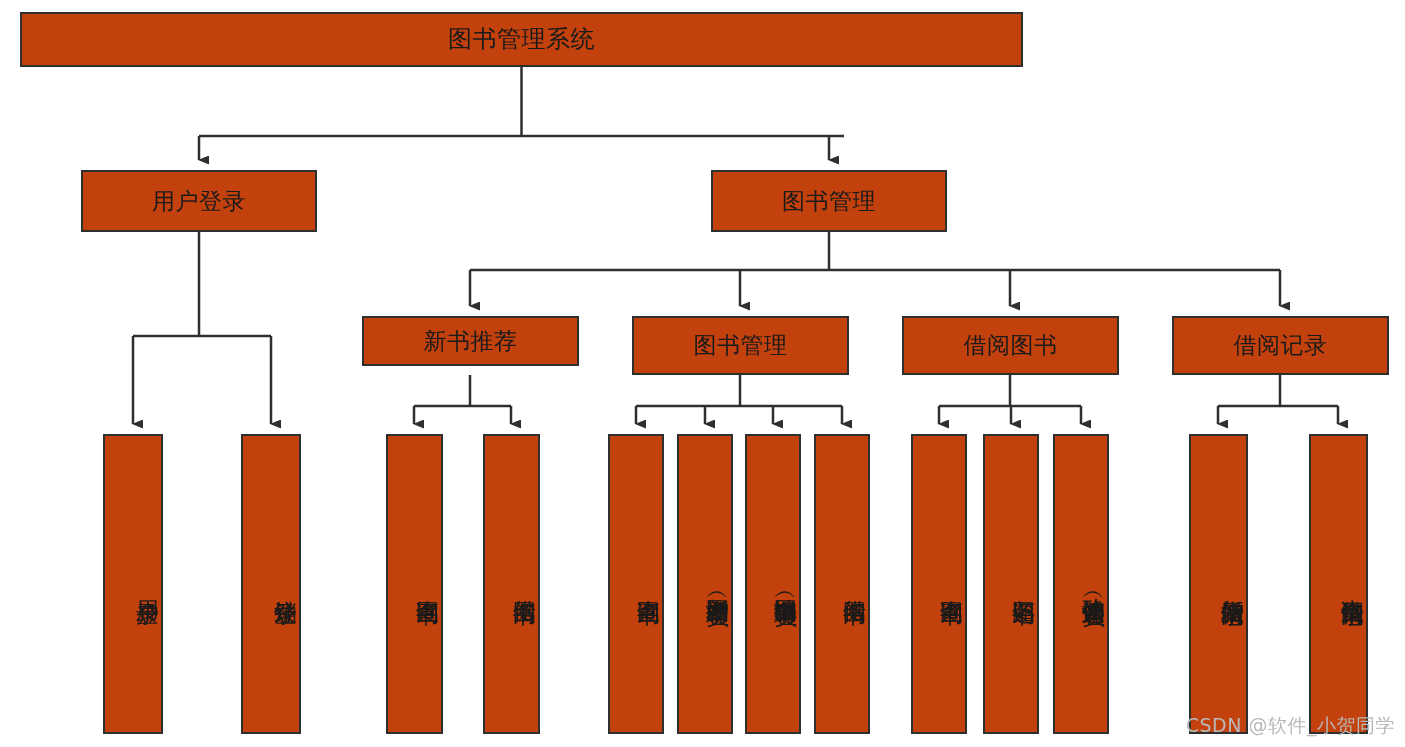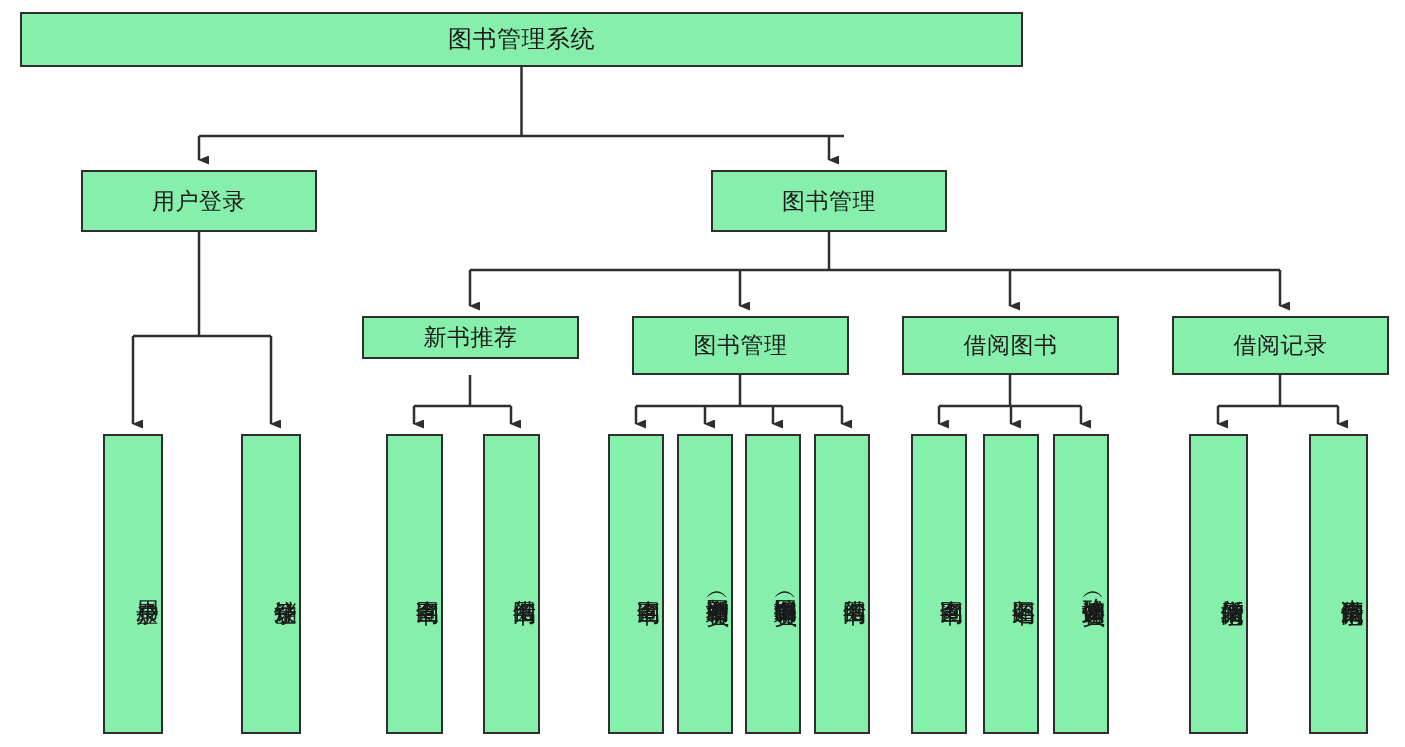--- a/index.html
+++ b/index.html
@@ -21,21 +21,21 @@
     position: absolute;
     left: 0;
     top: 0;
     width: 1405px;
     height: 747px;
   }
   .node {
     position: absolute;
     box-sizing: border-box;
     border: 2px solid #2f2f2f;
-    background: #86efac;
+    background: #c2410c;
     display: flex;
     align-items: center;
     justify-content: center;
     color: #1a1a1a;
     line-height: 1.16;
   }
   .node.horiz {
     font-size: 23px;
     letter-spacing: 0.5px;
   }
@@ -127,21 +127,21 @@
   <div id="nodes-layer">
       <div class="node horiz root" style="left: 20px; top: 12px; width: 1003px; height: 55px;">
         <span class="htext">图书管理系统</span>
       </div>
       <div class="node horiz" style="left: 81px; top: 170px; width: 236px; height: 62px;">
         <span class="htext">用户登录</span>
       </div>
       <div class="node horiz" style="left: 711px; top: 170px; width: 236px; height: 62px;">
         <span class="htext">图书管理</span>
       </div>
-      <div class="node horiz" style="left: 362px; top: 316px; width: 217px; height: 43px;">
+      <div class="node horiz" style="left: 362px; top: 316px; width: 217px; height: 50px;">
         <span class="htext">新书推荐</span>
       </div>
       <div class="node horiz" style="left: 632px; top: 316px; width: 217px; height: 59px;">
         <span class="htext">图书管理</span>
       </div>
       <div class="node horiz" style="left: 902px; top: 316px; width: 217px; height: 59px;">
         <span class="htext">借阅图书</span>
       </div>
       <div class="node horiz" style="left: 1172px; top: 316px; width: 217px; height: 59px;">
         <span class="htext">借阅记录</span>
@@ -180,13 +180,14 @@
         <span class="vtext">确认归还（管理员）</span>
       </div>
       <div class="node vert" style="left: 1189px; top: 434px; width: 59px; height: 300px;">
         <span class="vtext">新增借阅记录</span>
       </div>
       <div class="node vert" style="left: 1309px; top: 434px; width: 59px; height: 300px;">
         <span class="vtext">查询借阅记录</span>
       </div>
     </div>
 
+  <div id="watermark">CSDN @软件_小贺同学</div>
 </div>
 
 </body></html>

